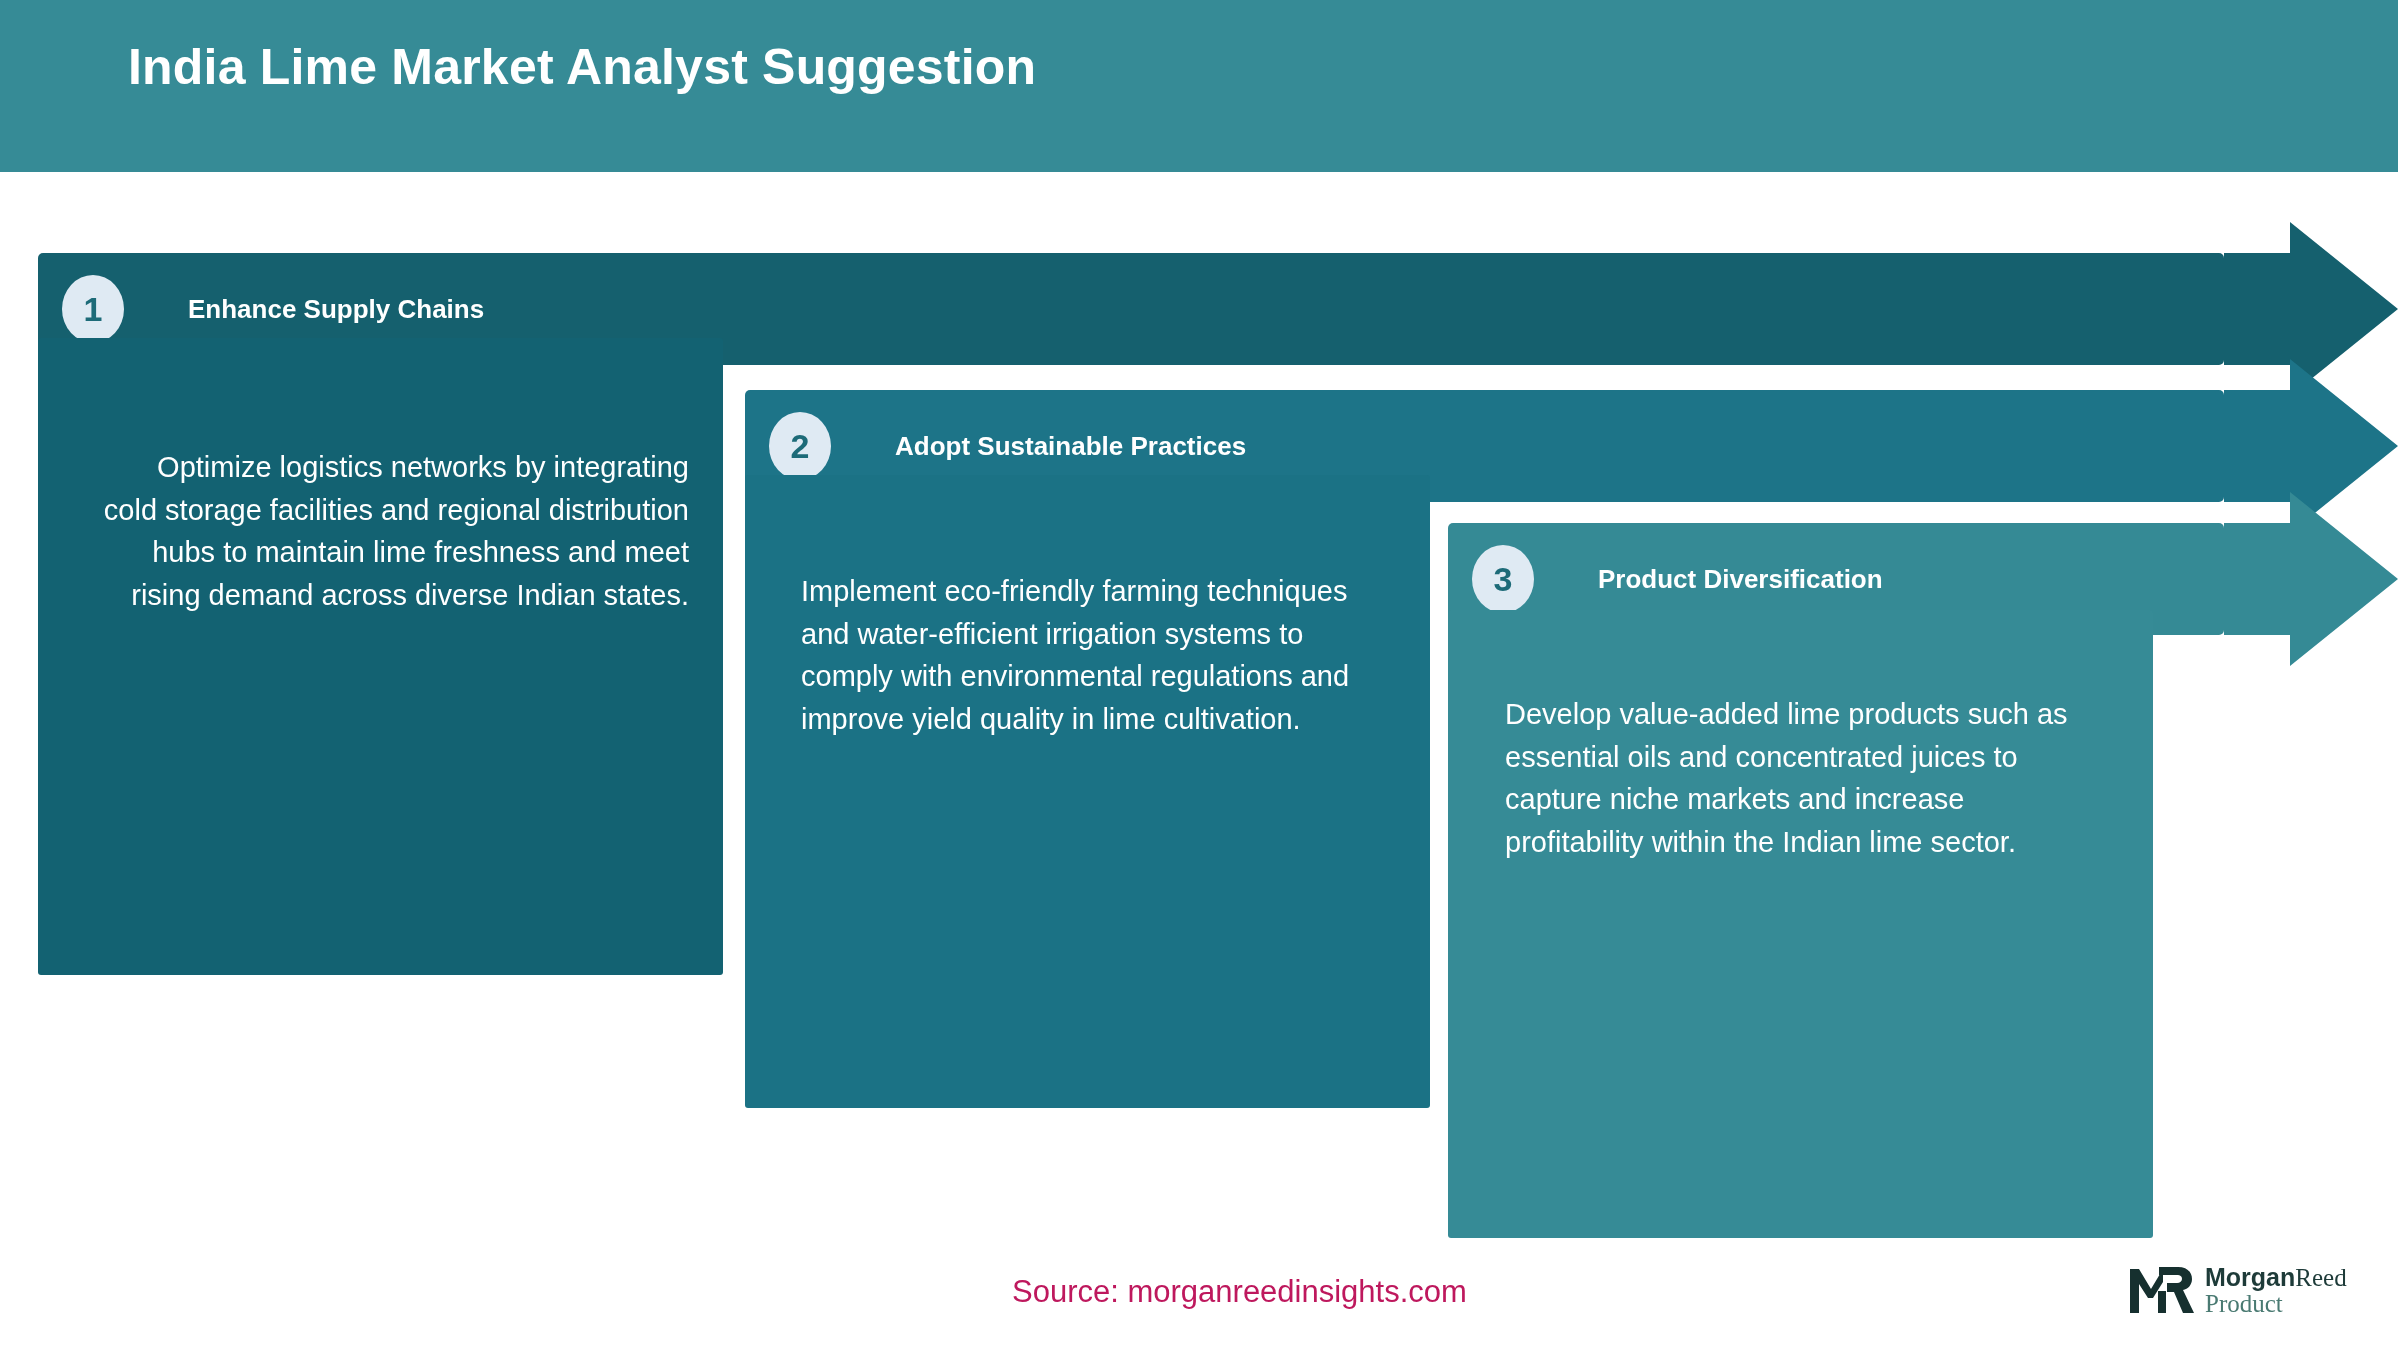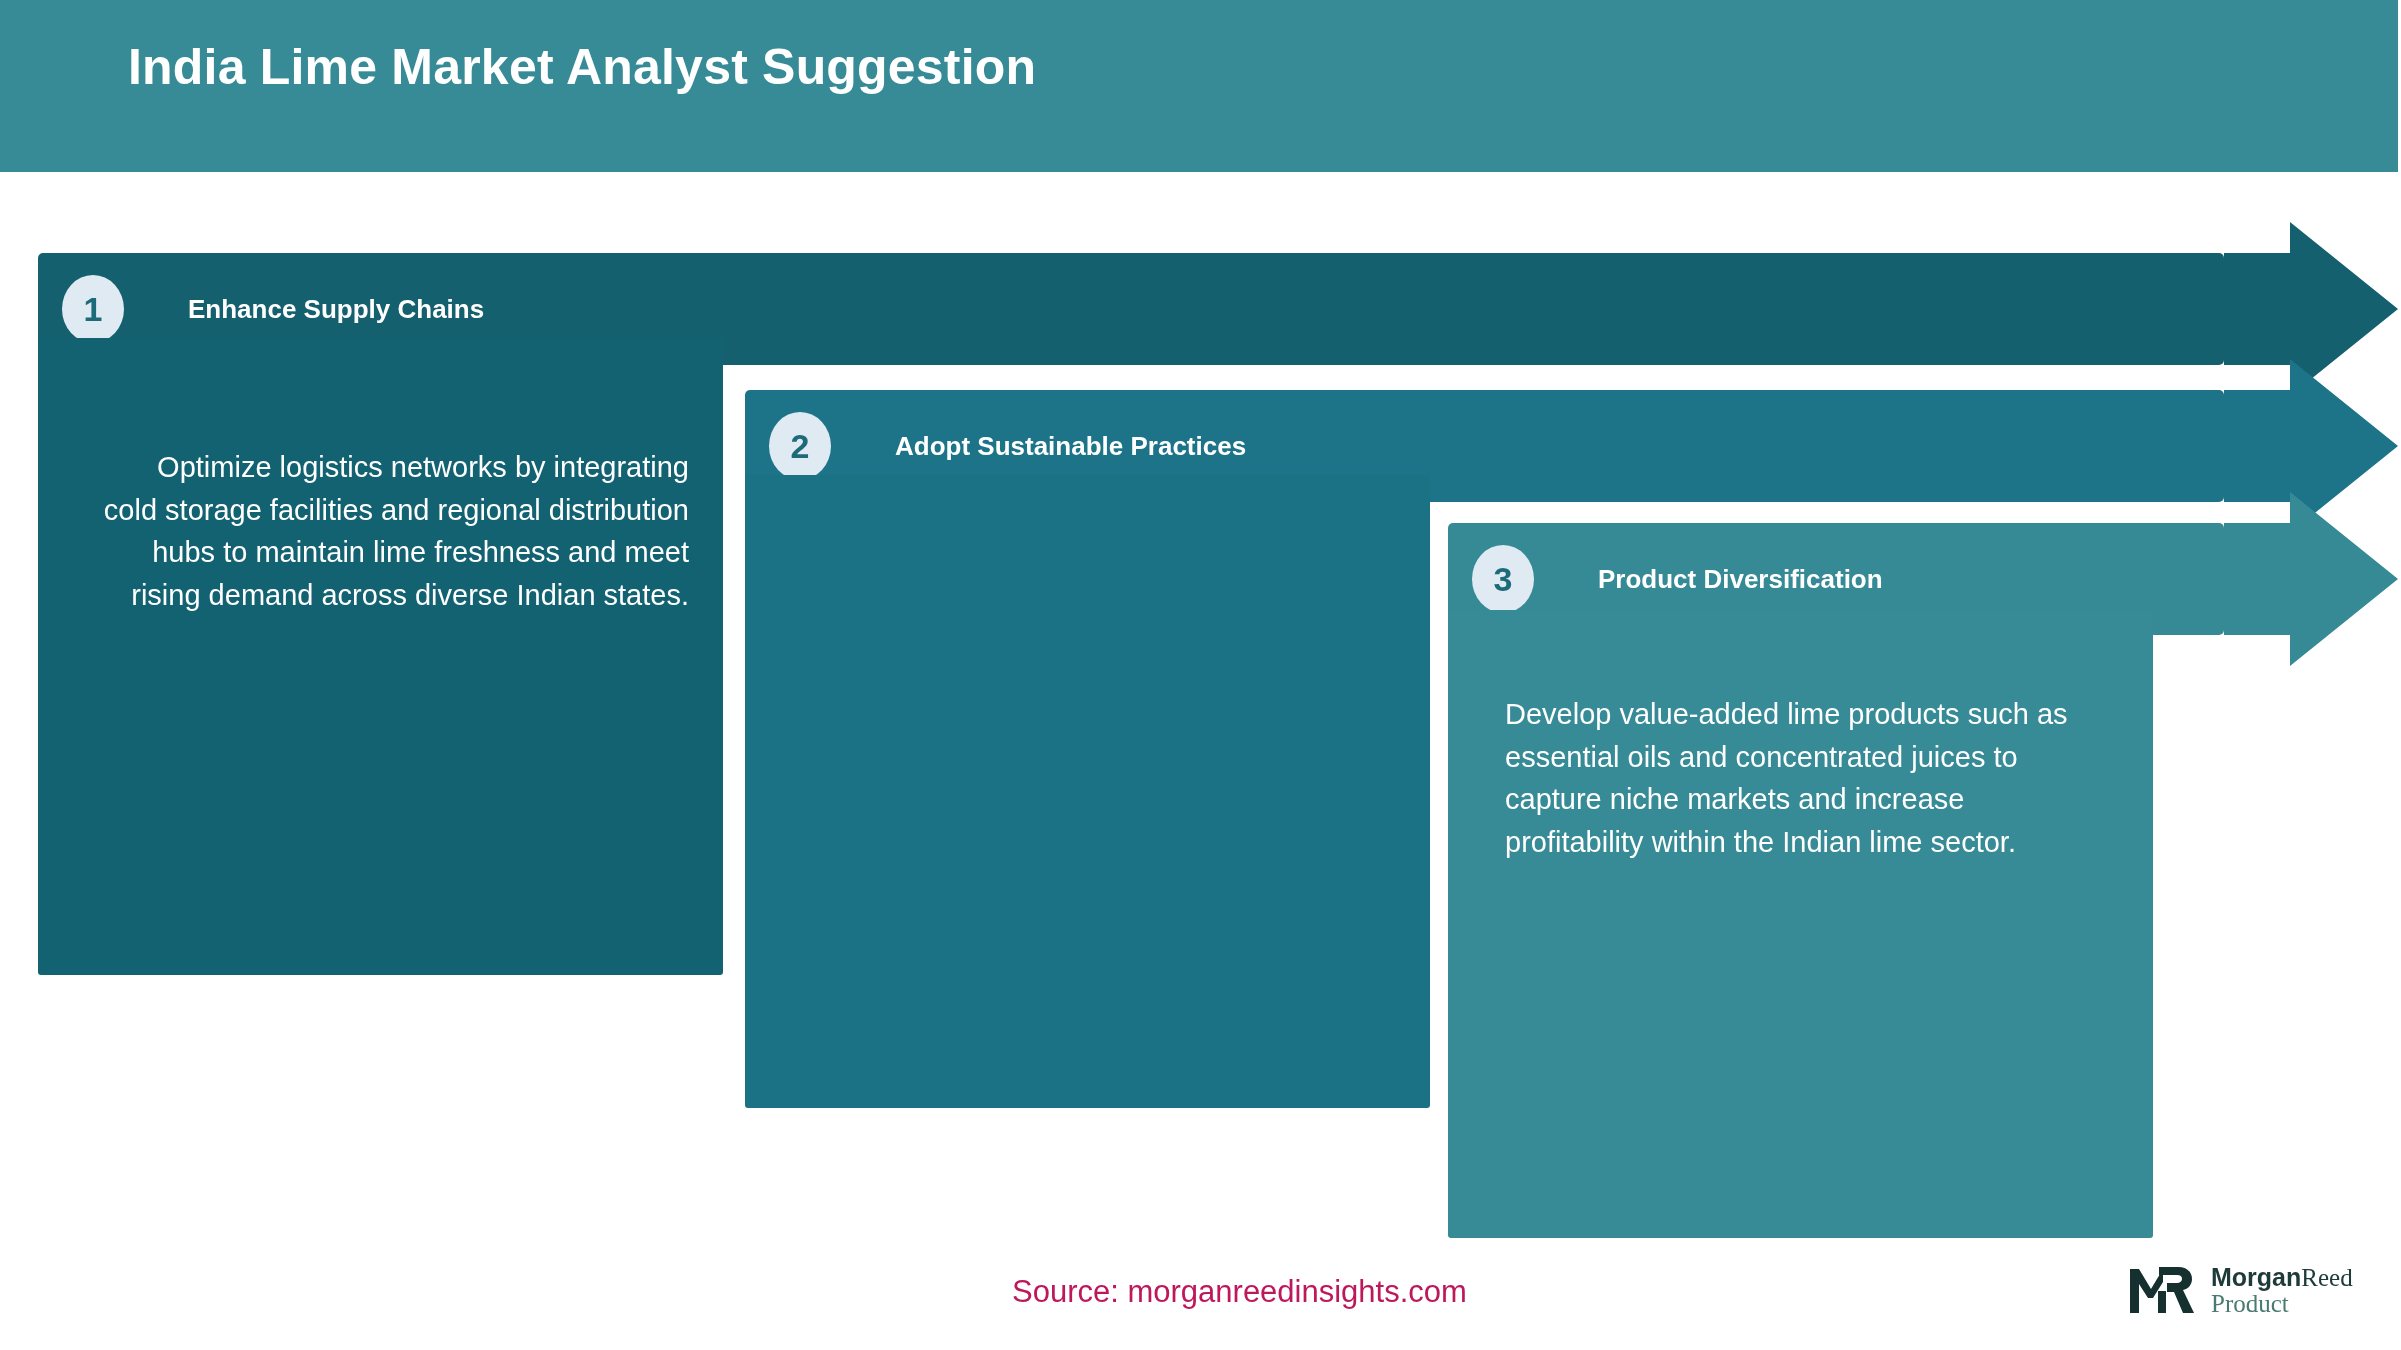--- a/index.html
+++ b/index.html
@@ -99,21 +99,21 @@
   }
   #logo {
     position: absolute;
     left: 2128px; top: 1258px;
     width: 222px; height: 64px;
     display: flex;
     align-items: center;
   }
   #logo-mark { width: 68px; height: 50px; flex: none; }
   #logo-words {
-    margin-left: 15px;
+    margin-left: 9px;
     line-height: 1.02;
     padding-top: 1px;
   }
   #logo-line1 { font-size: 25px; color: #1e3b39; white-space: nowrap; }
   #logo-line1 .bold { font-weight: bold; }
   #logo-line1 .reg { font-weight: normal; font-family: "Liberation Serif", serif; }
   #logo-line2 {
     font-size: 25px;
     color: #4a7a72;
     font-family: "Liberation Serif", serif;
@@ -151,20 +151,21 @@
         <path d="M0 31 L66 31 L66 0 L174 87 L66 174 L66 143 L0 143 Z" fill="#1d7488"></path>
       </svg>
     </div>
     <div class="num-badge" style="left:24px;">
       <span>2</span>
     </div>
     <div class="arrow-title" style="left:150px;">Adopt Sustainable Practices</div>
   </div>
 
   <div class="body-box" style="left:745px; top:475px; width:685px; height:633px; background:#1b7285;"></div>
+  <div class="body-text" style="left:801px; top:570px; width:580px;">Implement eco-friendly farming techniques and water-efficient irrigation systems to comply with environmental regulations and improve yield quality in lime cultivation.</div>
 
   <div class="arrow-row" id="arrow-row-3" style="left:1448px; top:523px; width:776px;">
     <div class="arrow-body" style="width:776px; background:#358a95;"></div>
     <div class="arrow-head" style="left:776px;">
       <svg viewBox="0 0 174 174" xmlns="http://www.w3.org/2000/svg">
         <path d="M0 31 L66 31 L66 0 L174 87 L66 174 L66 143 L0 143 Z" fill="#358a95"></path>
       </svg>
     </div>
     <div class="num-badge" style="left:24px;">
       <span>3</span>

